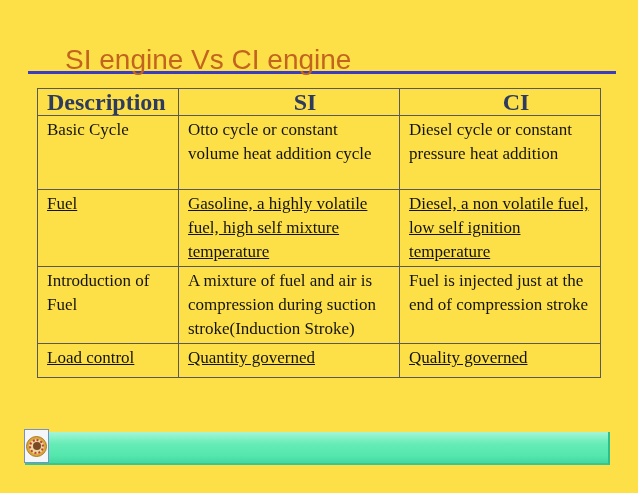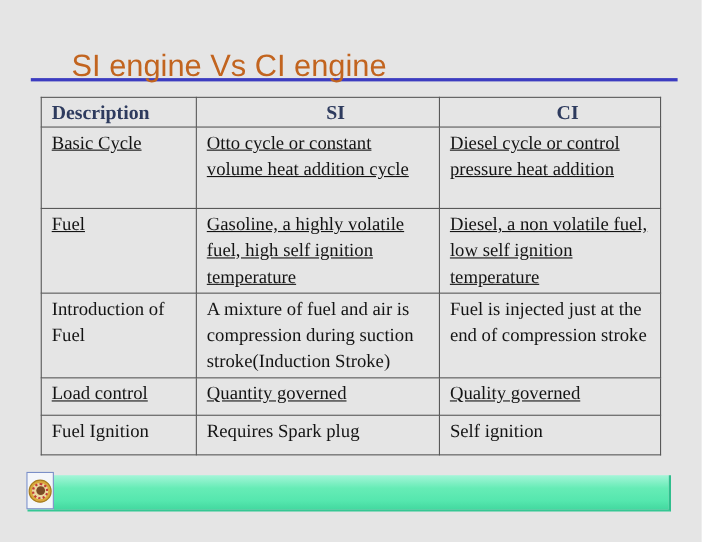--- a/index.html
+++ b/index.html
@@ -4,21 +4,21 @@
 <style>
   html, body {
     margin: 0;
     padding: 0;
     background: #ffffff;
   }
   .slide {
     position: relative;
     width: 638px;
     height: 493px;
-    background: #e5e5e5;
+    background: #fde047;
     overflow: hidden;
     font-family: "Liberation Serif", serif;
   }
 
   
   .slide-title {
     position: absolute;
     left: 65px;
     top: 46px;
     margin: 0;
@@ -59,29 +59,29 @@
     vertical-align: top;
     line-height: 24px;
     overflow: hidden;
   }
   table.compare col.c1 { width: 141px; }
   table.compare col.c2 { width: 221px; }
   table.compare col.c3 { width: 201px; }
 
   table.compare thead th {
     height: 22px;
-    font-size: 18px;
+    font-size: 24px;
     font-weight: bold;
     color: #2E3B5E;
     line-height: 22px;
   }
   table.compare thead th.left   { text-align: left; }
   table.compare thead th.center { text-align: center; padding-left: 40px; }
 
-  tbody tr:nth-child(1) td { height: 69px; text-decoration: underline; }
+  tbody tr:nth-child(1) td { height: 69px; }
   tbody tr:nth-child(2) td { height: 69px; text-decoration: underline; }
   tbody tr:nth-child(3) td { height: 69px; }
   tbody tr:nth-child(4) td { height: 29px; text-decoration: underline; }
   tbody tr:nth-child(5) td { height: 31px; }
 
   
   .footer-bar {
     position: absolute;
     left: 25px;
     top: 432px;
@@ -152,41 +152,36 @@
       <tr>
         <th class="left">Description</th>
         <th class="center">SI</th>
         <th class="center">CI</th>
       </tr>
     </thead>
     <tbody id="table-body">
         <tr>
           <td>Basic Cycle</td>
           <td>Otto cycle or constant volume heat addition cycle</td>
-          <td>Diesel cycle or control pressure heat addition</td>
+          <td>Diesel cycle or constant pressure heat addition</td>
         </tr>
         <tr>
           <td>Fuel</td>
-          <td>Gasoline, a highly volatile fuel, high self ignition temperature</td>
+          <td>Gasoline, a highly volatile fuel, high self mixture temperature</td>
           <td>Diesel, a non volatile fuel, low self ignition temperature</td>
         </tr>
         <tr>
           <td>Introduction of Fuel</td>
           <td>A mixture of fuel and air is compression during suction stroke(Induction Stroke)</td>
           <td>Fuel is injected just at the end of compression stroke</td>
         </tr>
         <tr>
           <td>Load control</td>
           <td>Quantity governed</td>
           <td>Quality governed</td>
-        </tr>
-        <tr>
-          <td>Fuel Ignition</td>
-          <td>Requires Spark plug</td>
-          <td>Self ignition</td>
         </tr>
       </tbody>
   </table>
 
   <div class="footer-bar"></div>
   <div class="logo-tile">
     <div class="seal-outer">
       <div class="seal-mid">
         <div class="seal-inner"></div>
       </div>

